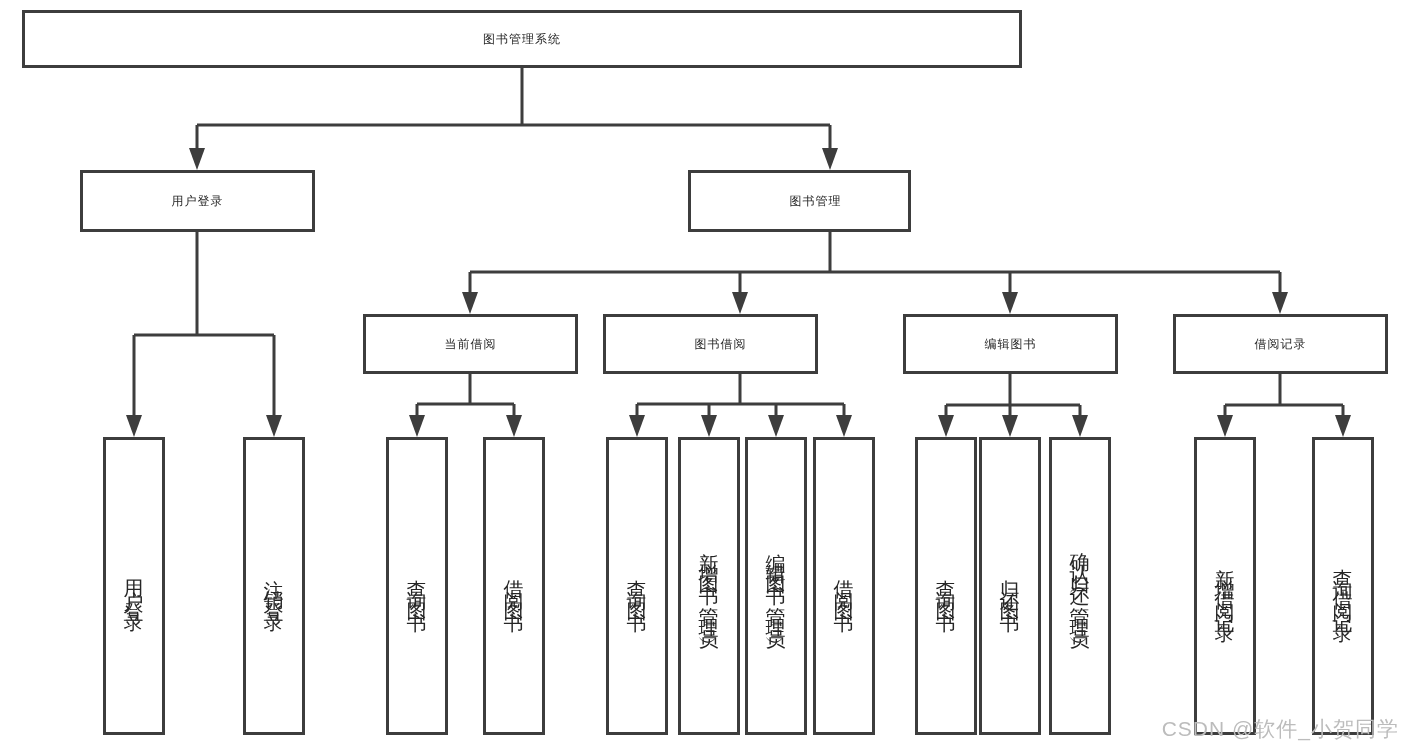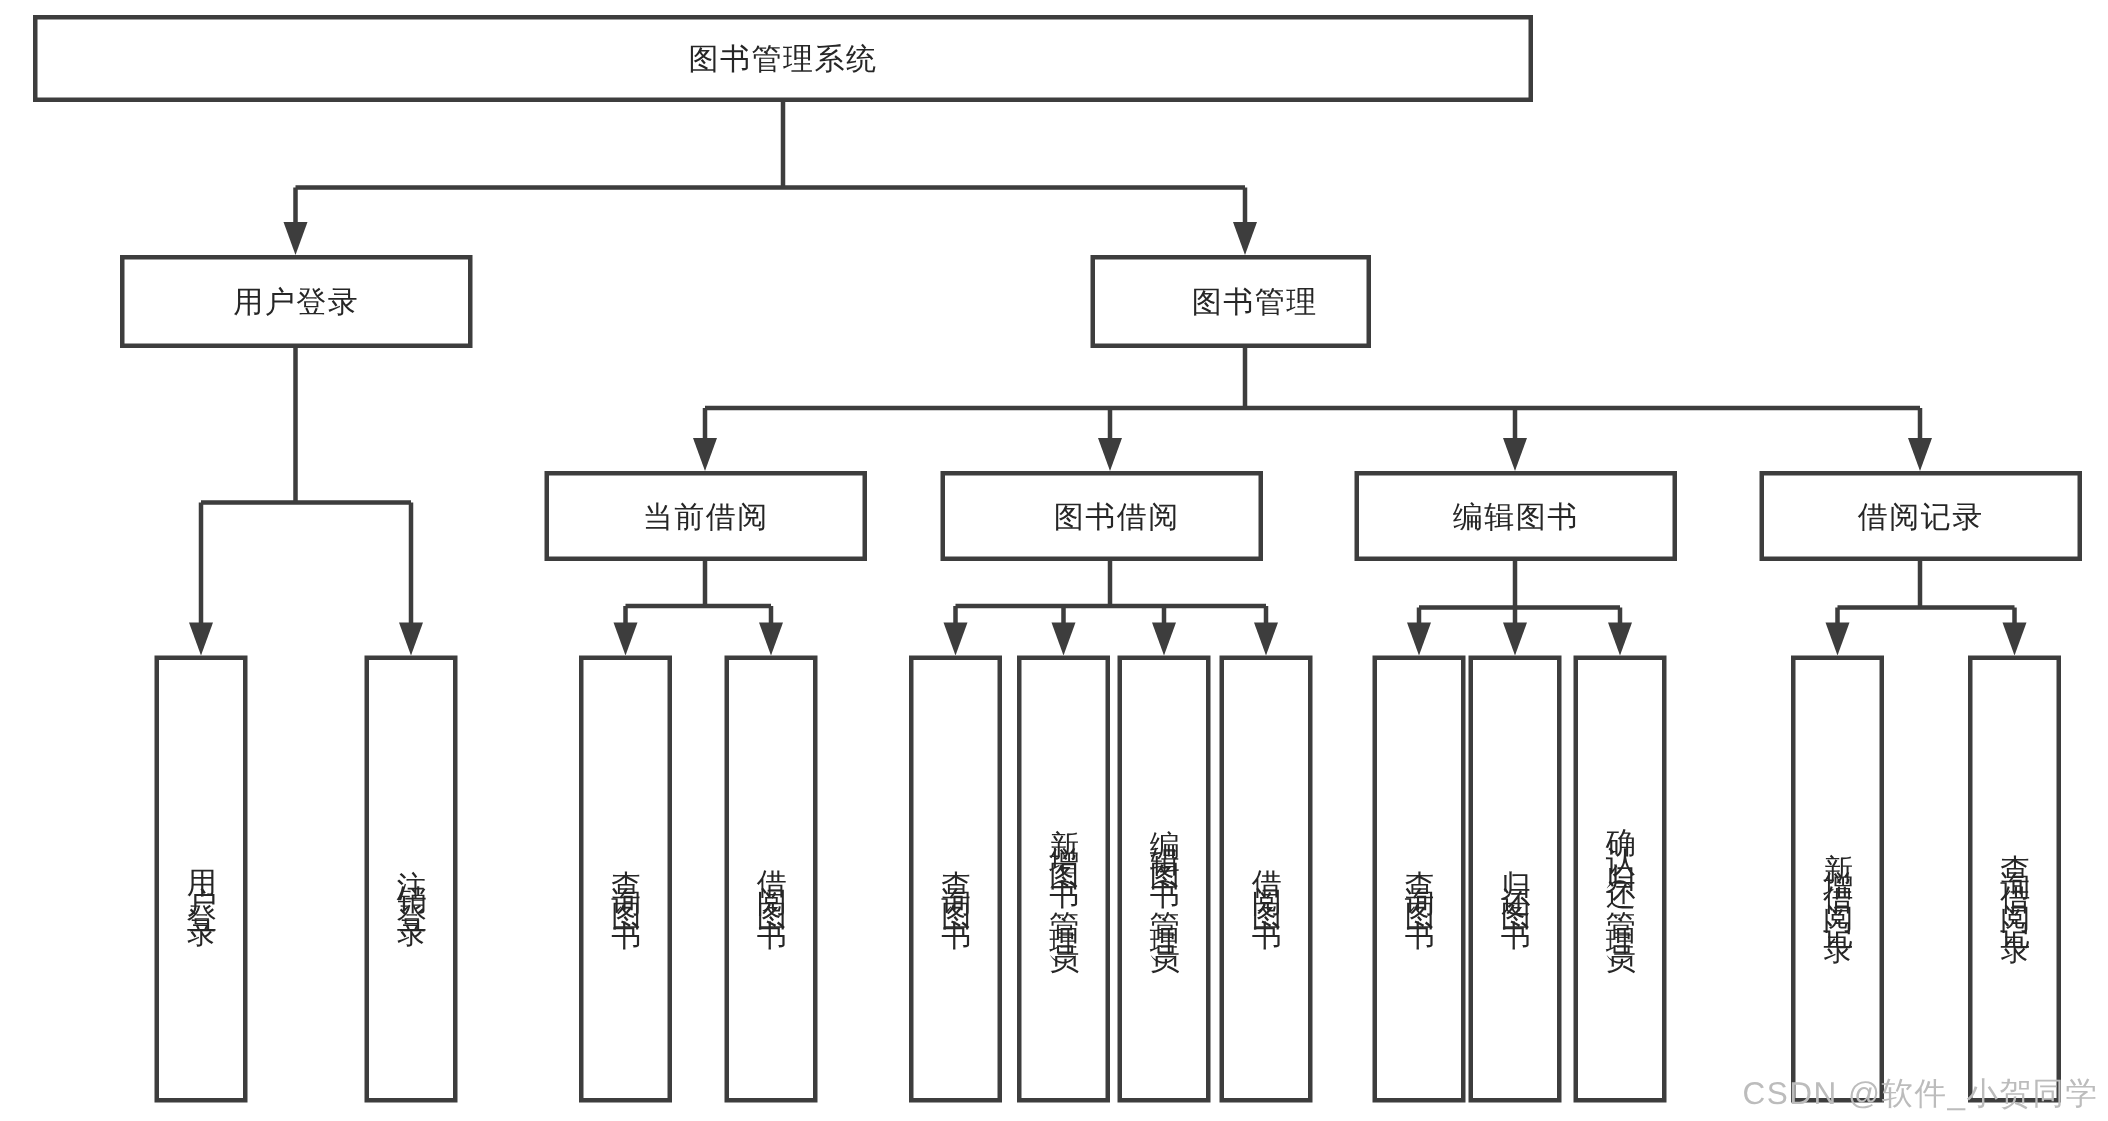--- a/index.html
+++ b/index.html
@@ -18,21 +18,21 @@
   .canvas{position:absolute;inset:0;}
   svg.wires{position:absolute;left:0;top:0;color:var(--line);}
   .box{
     position:absolute;
     background:#fff;
     border:3px solid var(--box-border);
     box-sizing:border-box;
     display:flex;align-items:center;justify-content:center;
   }
   .hlabel{
-    font-size:20px;letter-spacing:1px;color:var(--text);white-space:nowrap;
+    font-size:12px;letter-spacing:1px;color:var(--text);white-space:nowrap;
   }
   .vbox{width:62px;height:298px;}
   .vlabel{
     writing-mode:vertical-rl;
     text-orientation:mixed;
     font-size:20px;
     letter-spacing:11px;
     color:var(--text);
     line-height:1;
     white-space:nowrap;
@@ -112,28 +112,28 @@
     </g>
   </svg>
 
   <div class="box" style="left:22px;top:10px;width:1000px;height:58px;">
     <span class="hlabel">图书管理系统</span>
   </div>
 
   <div class="box" style="left:80px;top:170px;width:235px;height:62px;">
     <span class="hlabel">用户登录</span>
   </div>
-  <div class="box" style="left:727px;top:170px;width:187px;height:62px;padding-left:32px;">
+  <div class="box" style="left:688px;top:170px;width:223px;height:62px;padding-left:32px;">
     <span class="hlabel">图书管理</span>
   </div>
 
   <div class="box" style="left:363px;top:314px;width:215px;height:60px;">
     <span class="hlabel">当前借阅</span>
   </div>
-  <div class="box" style="left:627px;top:314px;width:215px;height:60px;padding-left:20px;">
+  <div class="box" style="left:603px;top:314px;width:215px;height:60px;padding-left:20px;">
     <span class="hlabel">图书借阅</span>
   </div>
   <div class="box" style="left:903px;top:314px;width:215px;height:60px;">
     <span class="hlabel">编辑图书</span>
   </div>
   <div class="box" style="left:1173px;top:314px;width:215px;height:60px;">
     <span class="hlabel">借阅记录</span>
   </div>
 
   <div class="box vbox" style="left:103px;top:437px;">

